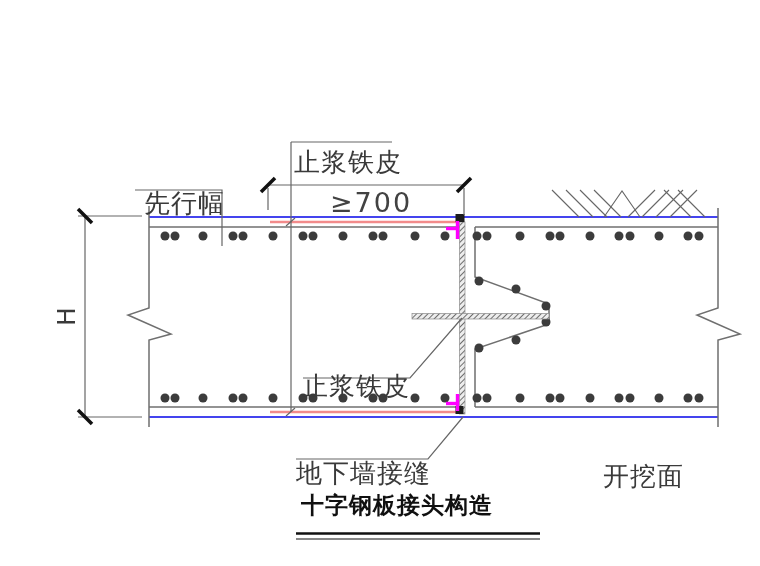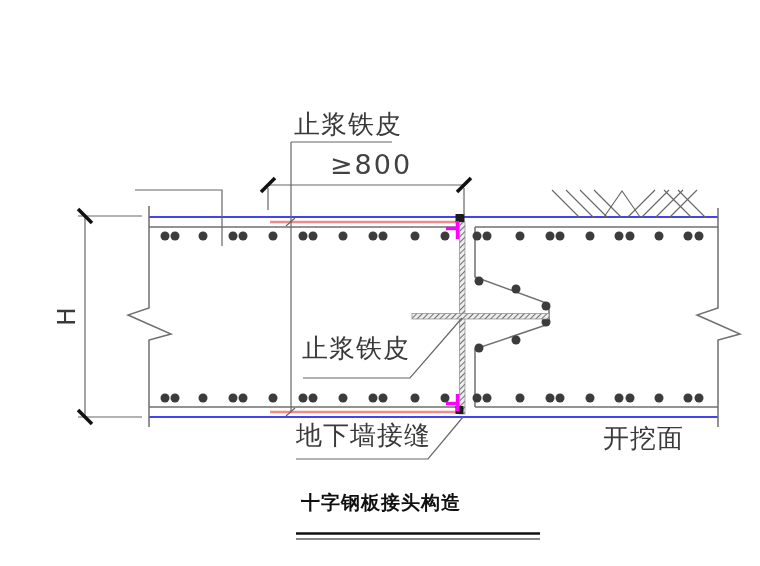--- a/index.html
+++ b/index.html
@@ -3,30 +3,30 @@
 <meta charset="utf-8">
 <style>
   html,body{margin:0;padding:0;background:#ffffff;}
   #stage{
     position:relative;width:760px;height:566px;background:#ffffff;
     font-family:"DejaVu Sans",sans-serif;overflow:hidden;
   }
   #linework{position:absolute;left:0;top:0;}
   .lbl{
     position:absolute;color:#3a3a3a;font-size:26px;line-height:1.1;
-    white-space:nowrap;letter-spacing:1px;
+    white-space:nowrap;letter-spacing:1px;margin-top:38px;
   }
   .lbl-dim{font-size:27px;color:#424242;letter-spacing:2px;}
   .lbl-h{
     position:absolute;left:44px;top:302px;width:44px;text-align:center;
     color:#3a3a3a;font-size:25px;transform:rotate(-90deg);
   }
   .title{
     position:absolute;left:301px;top:490px;color:#101010;
-    font-size:19px;font-weight:bold;letter-spacing:1px;white-space:nowrap;
+    font-size:23px;font-weight:bold;letter-spacing:1px;white-space:nowrap;
   }
 </style>
 </head>
 <body>
 
 <div id="stage">
 
   <svg id="linework" width="760" height="566" viewBox="0 0 760 566" xmlns="http://www.w3.org/2000/svg">
     <defs>
       <pattern id="platehatch" width="4" height="4" patternUnits="userSpaceOnUse" patternTransform="rotate(45)">
@@ -186,22 +186,23 @@
     </g>
 
     <g stroke="#111111">
       <line x1="296" y1="533.5" x2="540" y2="533.5" stroke-width="2.6"></line>
       <line x1="296" y1="539" x2="540" y2="539" stroke-width="1.2"></line>
     </g>
   </svg>
 
   <div class="lbl" style="left:294px;top:110px">止浆铁皮</div>
 
-  <div class="lbl lbl-dim" style="left:330px;top:150px">≥800</div>
-
+  <div class="lbl lbl-dim" style="left:330px;top:150px">≥700</div>
+
+  <div class="lbl" style="left:144px;top:151px">先行幅</div>
 
 
   <div class="lbl-h">H</div>
 
   <div class="lbl" style="left:302px;top:334px">止浆铁皮</div>
 
   <div class="lbl" style="left:603px;top:424px">开挖面</div>
 
   <div class="lbl" style="left:296px;top:421px">地下墙接缝</div>
 

